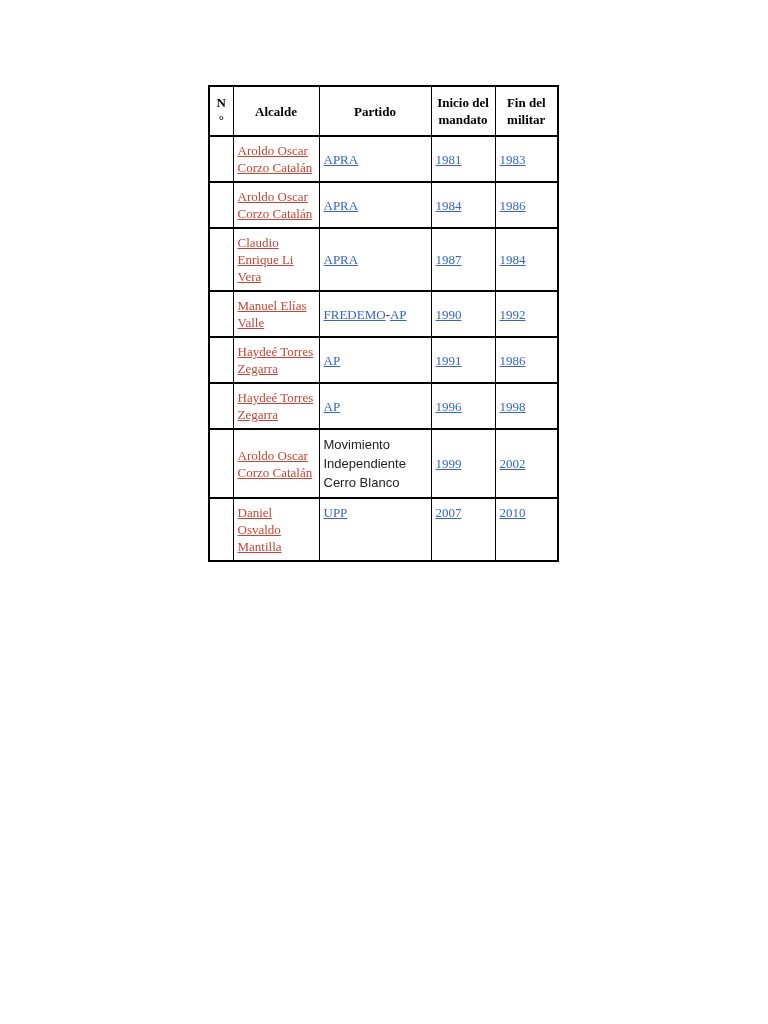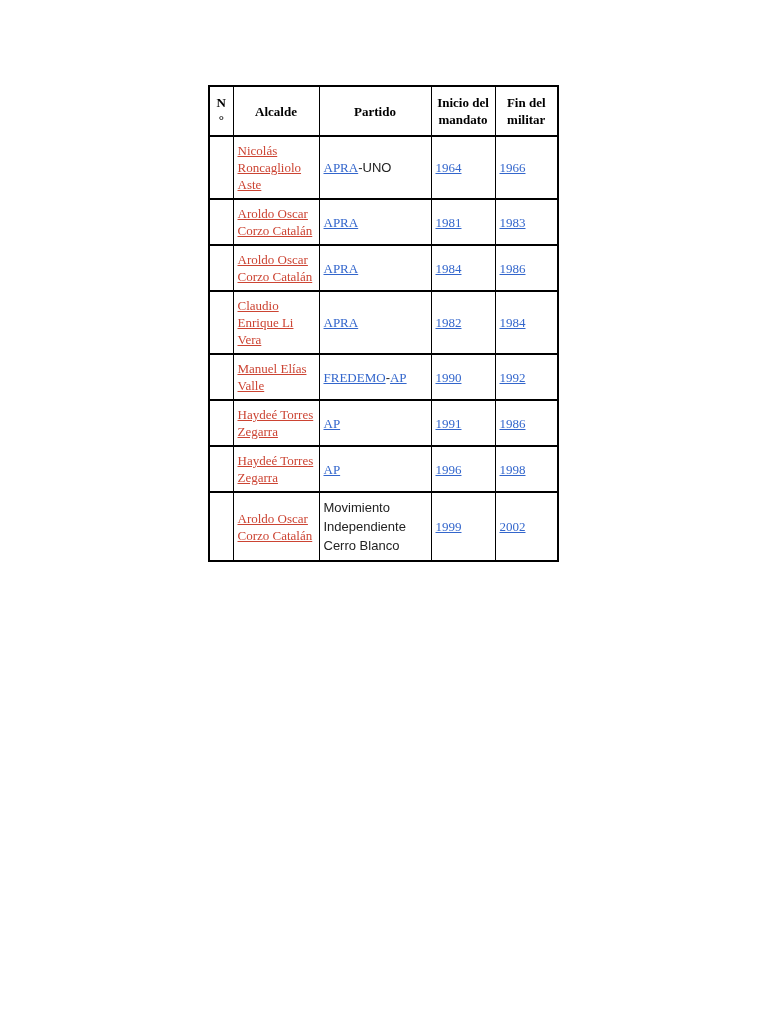--- a/index.html
+++ b/index.html
@@ -88,44 +88,37 @@
           <th>N°</th>
           <th>Alcalde</th>
           <th>Partido</th>
           <th>Inicio del mandato</th>
           <th>Fin del militar</th>
         </tr>
     </thead>
     <tbody id="table-body">
         <tr>
           <td class="col-n"></td>
-          <td class="col-alcalde"><span class="red-link">Nicolás Roncagliolo Aste</span></td>
-          <td class="col-partido"><span class="blue-link">APRA</span><span class="plain">-UNO</span></td>
-          <td class="col-year"><span class="blue-link">1964</span></td>
-          <td class="col-year"><span class="blue-link">1966</span></td>
-        </tr>
-        <tr>
-          <td class="col-n"></td>
           <td class="col-alcalde"><span class="red-link">Aroldo Oscar Corzo Catalán</span></td>
           <td class="col-partido"><span class="blue-link">APRA</span></td>
           <td class="col-year"><span class="blue-link">1981</span></td>
           <td class="col-year"><span class="blue-link">1983</span></td>
         </tr>
         <tr>
           <td class="col-n"></td>
           <td class="col-alcalde"><span class="red-link">Aroldo Oscar Corzo Catalán</span></td>
           <td class="col-partido"><span class="blue-link">APRA</span></td>
           <td class="col-year"><span class="blue-link">1984</span></td>
           <td class="col-year"><span class="blue-link">1986</span></td>
         </tr>
         <tr>
           <td class="col-n"></td>
           <td class="col-alcalde"><span class="red-link">Claudio Enrique Li Vera</span></td>
           <td class="col-partido"><span class="blue-link">APRA</span></td>
-          <td class="col-year"><span class="blue-link">1982</span></td>
+          <td class="col-year"><span class="blue-link">1987</span></td>
           <td class="col-year"><span class="blue-link">1984</span></td>
         </tr>
         <tr>
           <td class="col-n"></td>
           <td class="col-alcalde"><span class="red-link">Manuel Elías Valle</span></td>
           <td class="col-partido"><span class="blue-link">FREDEMO</span><span class="plain">-</span><span class="blue-link">AP</span></td>
           <td class="col-year"><span class="blue-link">1990</span></td>
           <td class="col-year"><span class="blue-link">1992</span></td>
         </tr>
         <tr>
@@ -142,15 +135,22 @@
           <td class="col-year"><span class="blue-link">1996</span></td>
           <td class="col-year"><span class="blue-link">1998</span></td>
         </tr>
         <tr>
           <td class="col-n"></td>
           <td class="col-alcalde"><span class="red-link">Aroldo Oscar Corzo Catalán</span></td>
           <td class="col-partido"><span class="plain">Movimiento Independiente Cerro Blanco</span></td>
           <td class="col-year"><span class="blue-link">1999</span></td>
           <td class="col-year"><span class="blue-link">2002</span></td>
         </tr>
+        <tr class="valign-top">
+          <td class="col-n"></td>
+          <td class="col-alcalde"><span class="red-link">Daniel Osvaldo Mantilla</span></td>
+          <td class="col-partido"><span class="blue-link">UPP</span></td>
+          <td class="col-year"><span class="blue-link">2007</span></td>
+          <td class="col-year"><span class="blue-link">2010</span></td>
+        </tr>
       </tbody>
   </table>
 </div>
 
 </body></html>

